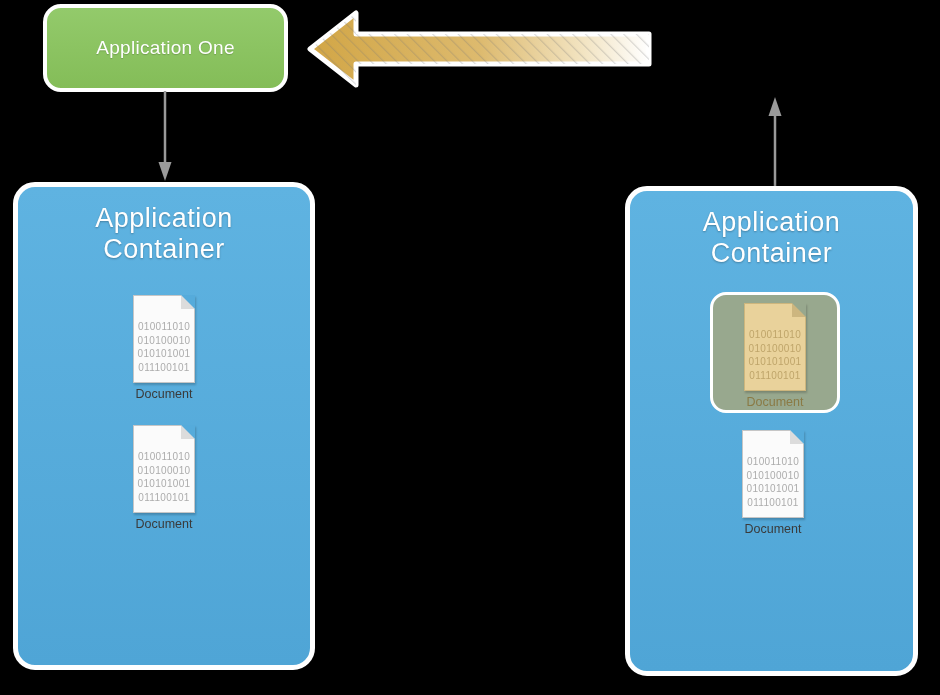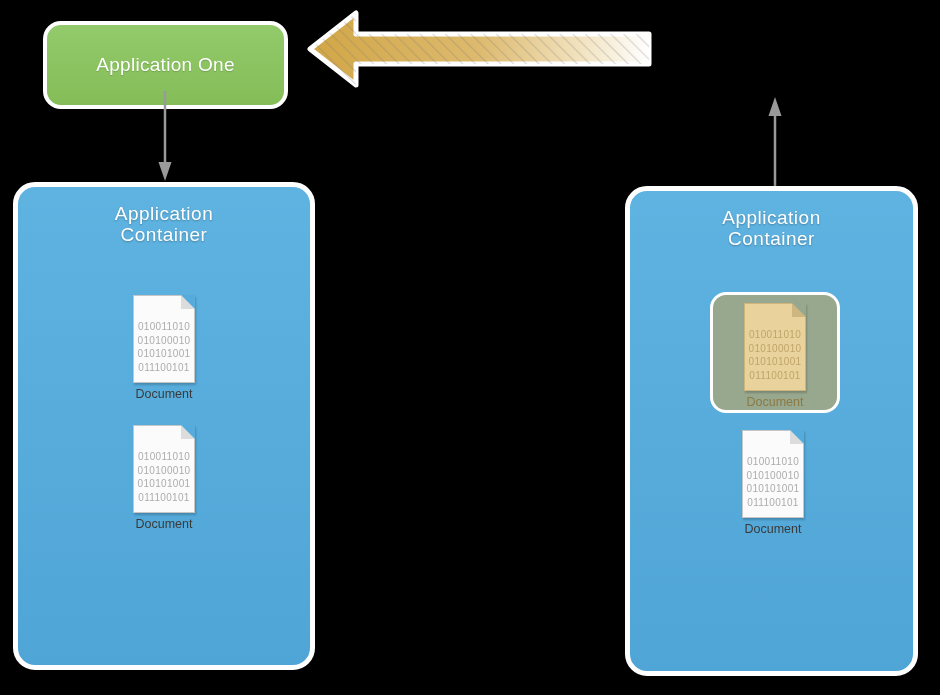--- a/index.html
+++ b/index.html
@@ -11,34 +11,34 @@
 
   
   .node{
     position:absolute;box-sizing:border-box;border:4px solid #fff;border-radius:18px;
     display:flex;align-items:center;justify-content:center;text-align:center;
     color:#fff;font-size:19px;letter-spacing:.3px;line-height:1.35;
     text-shadow:0 1px 1px rgba(0,0,0,.18);
     box-shadow:0 1px 4px rgba(0,0,0,.5);
   }
   .node-green{left:43px;top:4px;width:245px;height:88px;
-    background:linear-gradient(#93ca6b,#84bd58);margin-top:17px;}
+    background:linear-gradient(#93ca6b,#84bd58);}
   .node-gold{left:648px;top:3px;width:248px;height:92px;
     background:linear-gradient(#ddb75f,#d2a94b);}
 
   
   .container{
     position:absolute;box-sizing:border-box;border:5px solid #fff;border-radius:22px;
     background:linear-gradient(#5fb3e1,#4fa5d6);
     box-shadow:0 2px 6px rgba(0,0,0,.5);
   }
   .container-left{left:13px;top:182px;width:302px;height:488px;}
   .container-right{left:625px;top:186px;width:293px;height:490px;}
   .container-title{
-    margin-top:16px;text-align:center;color:#fff;font-size:19px;line-height:1.13;
+    margin-top:16px;text-align:center;color:#fff;font-size:27px;line-height:1.13;
     letter-spacing:.5px;text-shadow:0 1px 2px rgba(0,0,0,.28);
   }
 
   
   .doc-item{
     position:absolute;display:flex;flex-direction:column;align-items:center;
     --page-bg:#fbfbfb;--page-border:#c6c6c6;--fold:#dcdcdc;--surround:#55abdb;
     --binary:#acacac;--label:#3a3a3a;
   }
   .page{

